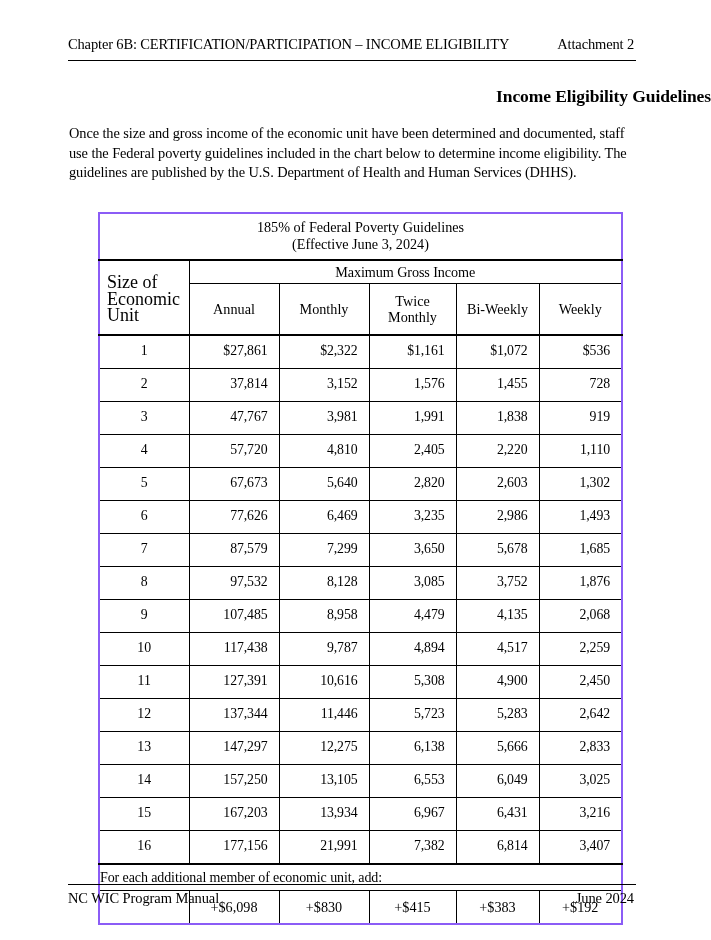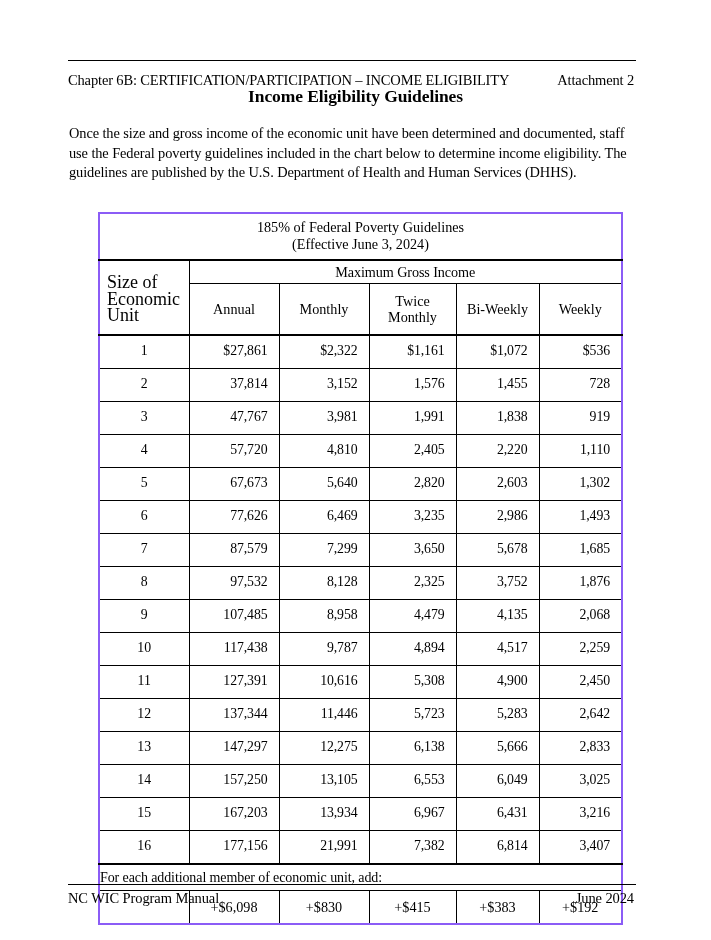--- a/index.html
+++ b/index.html
@@ -28,21 +28,20 @@
   .doc-header {
     position: absolute;
     left: 68px;
     top: 36px;
     width: 568px;
     display: flex;
     align-items: flex-end;
     font-size: 14.5px;
     letter-spacing: -0.15px;
     white-space: nowrap;
-    margin-top: 36px;
   }
   .doc-header .chapter {
     flex: 0 0 auto;
   }
   .doc-header .attachment {
     margin-left: auto;
     padding-right: 2px;
   }
   .header-rule {
     position: absolute;
@@ -52,21 +51,21 @@
     height: 0;
     border-top: 1.6px solid #000;
   }
 
   
   .page-title {
     position: absolute;
     left: 0;
     top: 86px;
     width: 711px;
-    text-align: center;
+    text-align: right;
     font-size: 17.5px;
     font-weight: bold;
     letter-spacing: -0.1px;
   }
 
   
   .intro {
     position: absolute;
     left: 69px;
     top: 124px;
@@ -297,21 +296,21 @@
           <td class="num">87,579</td>
           <td class="num">7,299</td>
           <td class="num">3,650</td>
           <td class="num">5,678</td>
           <td class="num">1,685</td>
         </tr>
         <tr>
           <td class="idx">8</td>
           <td class="num">97,532</td>
           <td class="num">8,128</td>
-          <td class="num">2,325</td>
+          <td class="num">3,085</td>
           <td class="num">3,752</td>
           <td class="num">1,876</td>
         </tr>
         <tr>
           <td class="idx">9</td>
           <td class="num">107,485</td>
           <td class="num">8,958</td>
           <td class="num">4,479</td>
           <td class="num">4,135</td>
           <td class="num">2,068</td>

